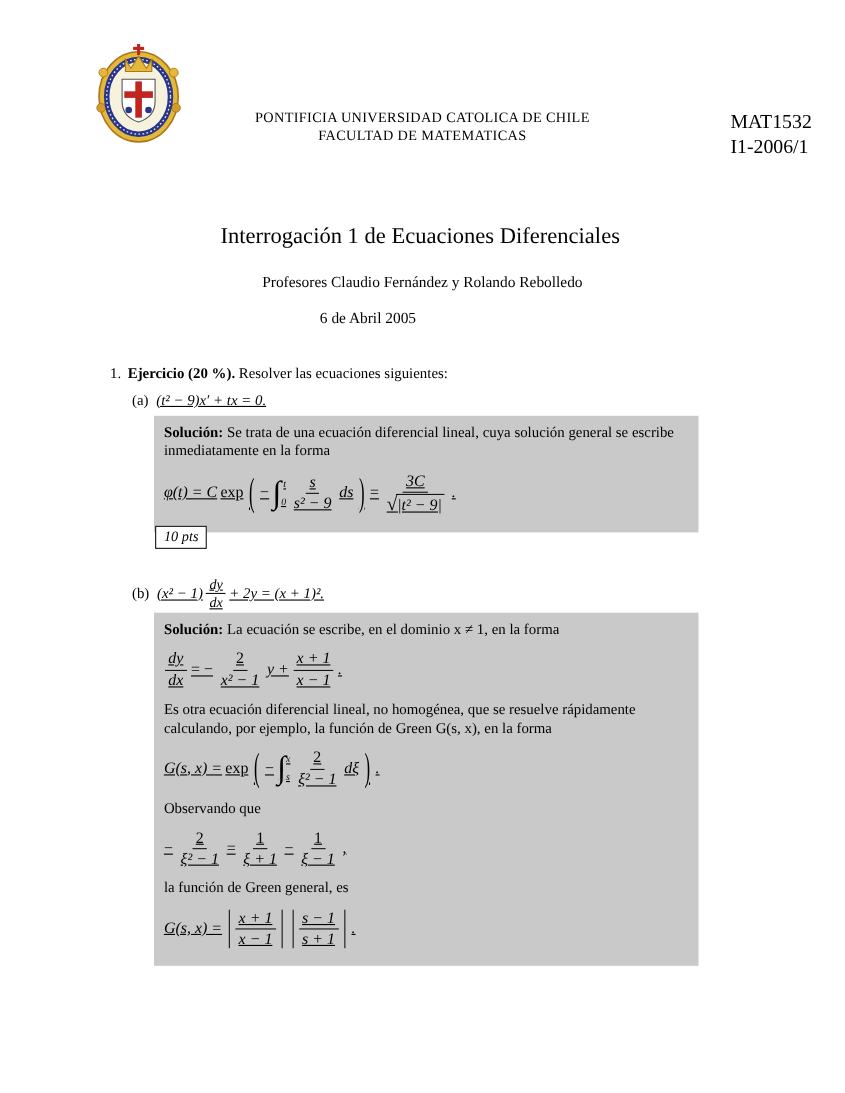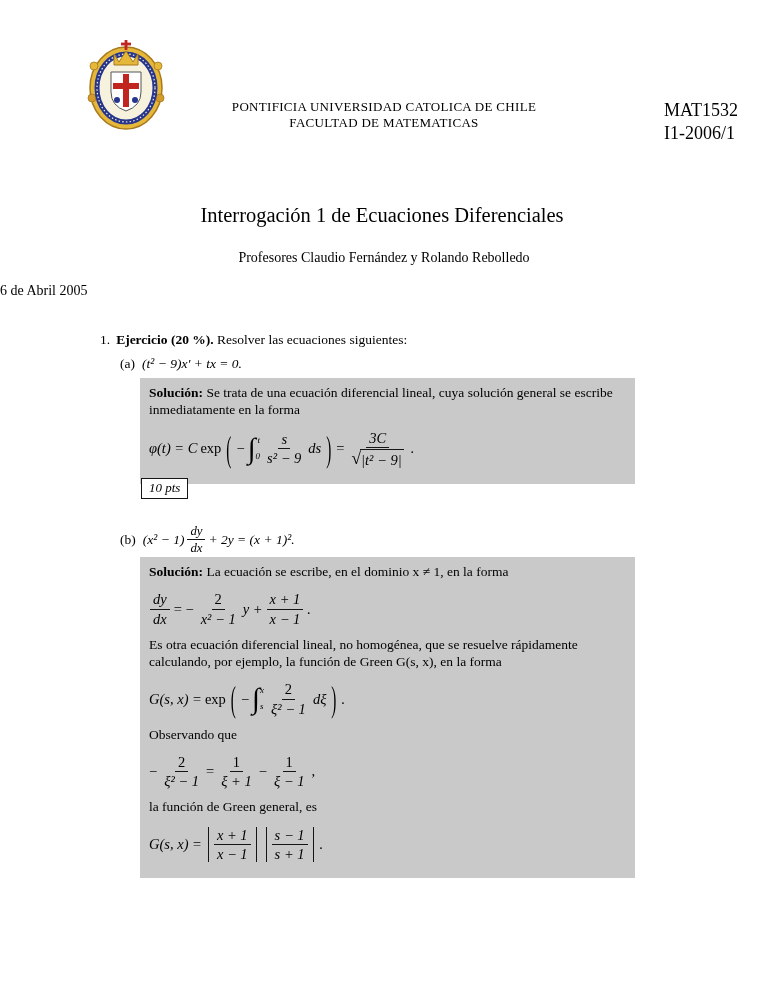--- a/index.html
+++ b/index.html
@@ -10,29 +10,29 @@
   }
 
   
   .crest { position:absolute; top:36px; left:86px; width:80px; height:96px; }
   .hdr-center { position:absolute; top:99px; left:0; width:768px; text-align:center;
                 font-size:13px; letter-spacing:0.3px; line-height:1.25; }
   .hdr-right  { position:absolute; top:99px; left:616px; font-size:18px; line-height:1.25;margin-left:48px; }
 
   .doc-title  { position:absolute; top:204px; left:0; width:764px; text-align:center; font-size:20.5px; }
   .professors { position:absolute; top:250px; left:0; width:768px; text-align:center; font-size:14px; }
-  .exam-date  { position:absolute; top:283px; left:0; width:669px; font-size:14px; }
+  .exam-date  { position:absolute; top:283px; left:0; width:669px; text-align:center; font-size:14px; }
 
   
   .ex-intro { position:absolute; top:332px; left:100px; font-size:13.5px; }
   .ex-intro .num { margin-right:6px; }
   .bold { font-weight:bold; }
 
   .part-line { position:absolute; left:120px; font-size:13.5px; display:flex; align-items:center; gap:7px; }
-  .math { font-style:italic; }
+  .math { font-style:italic;text-decoration:underline; }
   .math-flow { display:inline-flex; align-items:center; gap:2px; }
 
   .solution-box { position:absolute; left:140px; width:495px; background:#c9c9c9;
                   padding:4px 9px 7px 9px; font-size:13.5px; }
   .sol-text { margin:2px 0 1px 0; line-height:1.28; }
 
   .display-math { display:flex; align-items:center; gap:3px;
                   margin:11px 0 9px 0; font-size:14.5px; }
 
   .frac { display:inline-flex; flex-direction:column; align-items:center; vertical-align:middle; margin:0 1px; }

